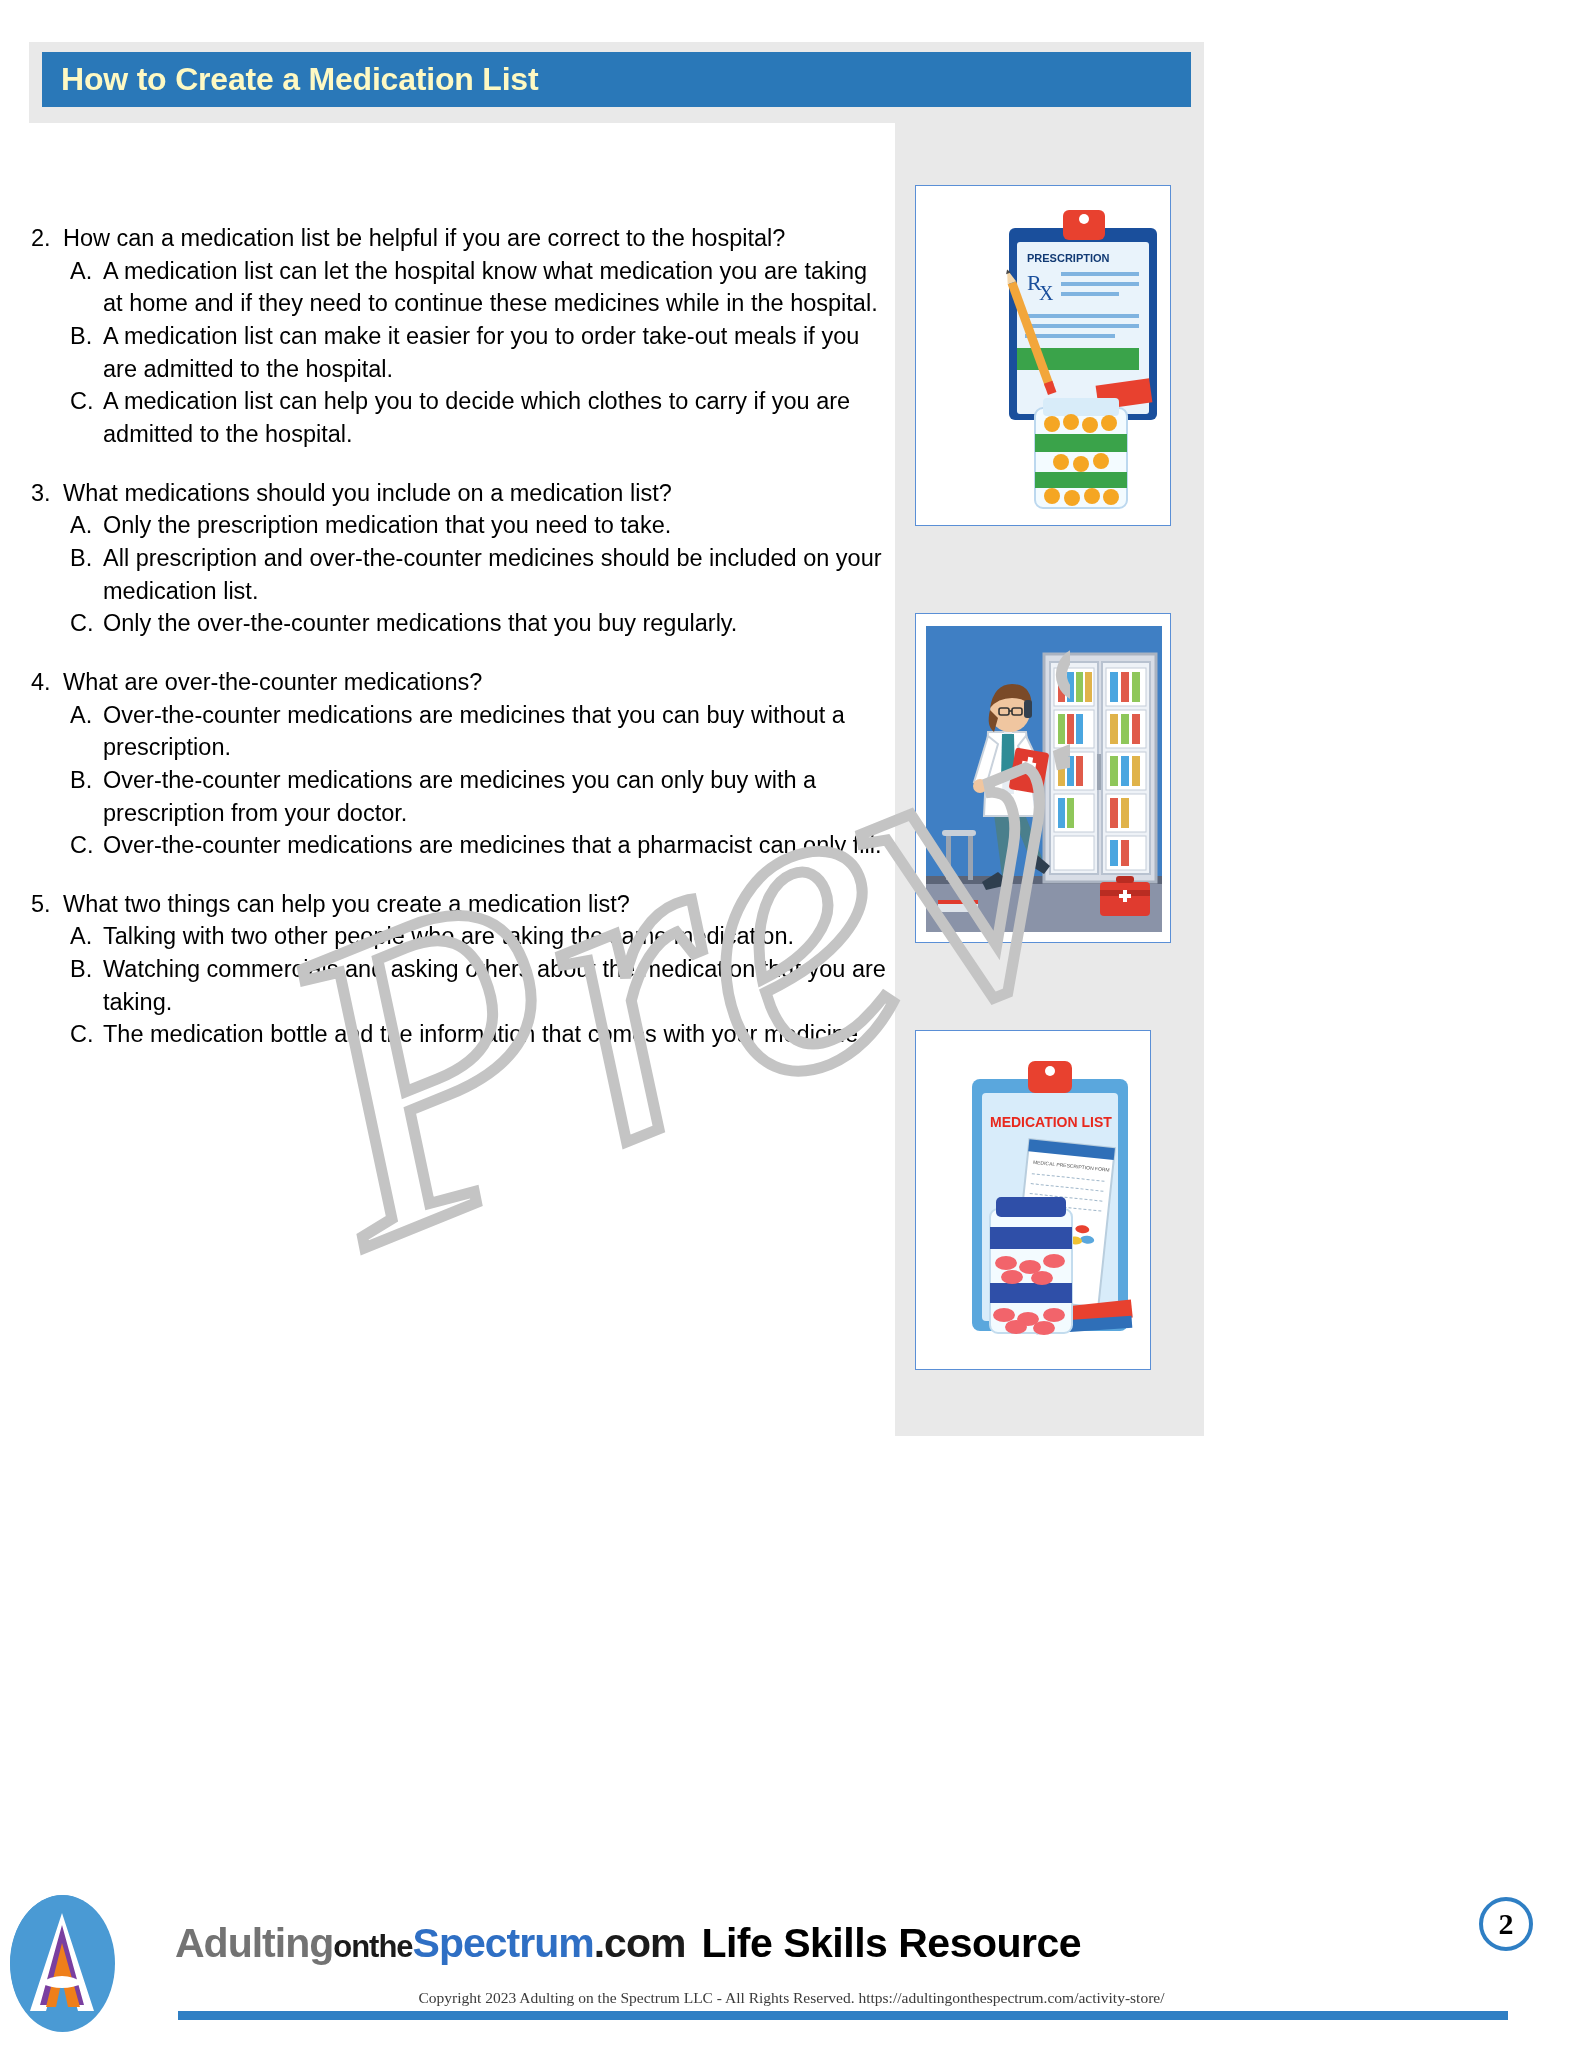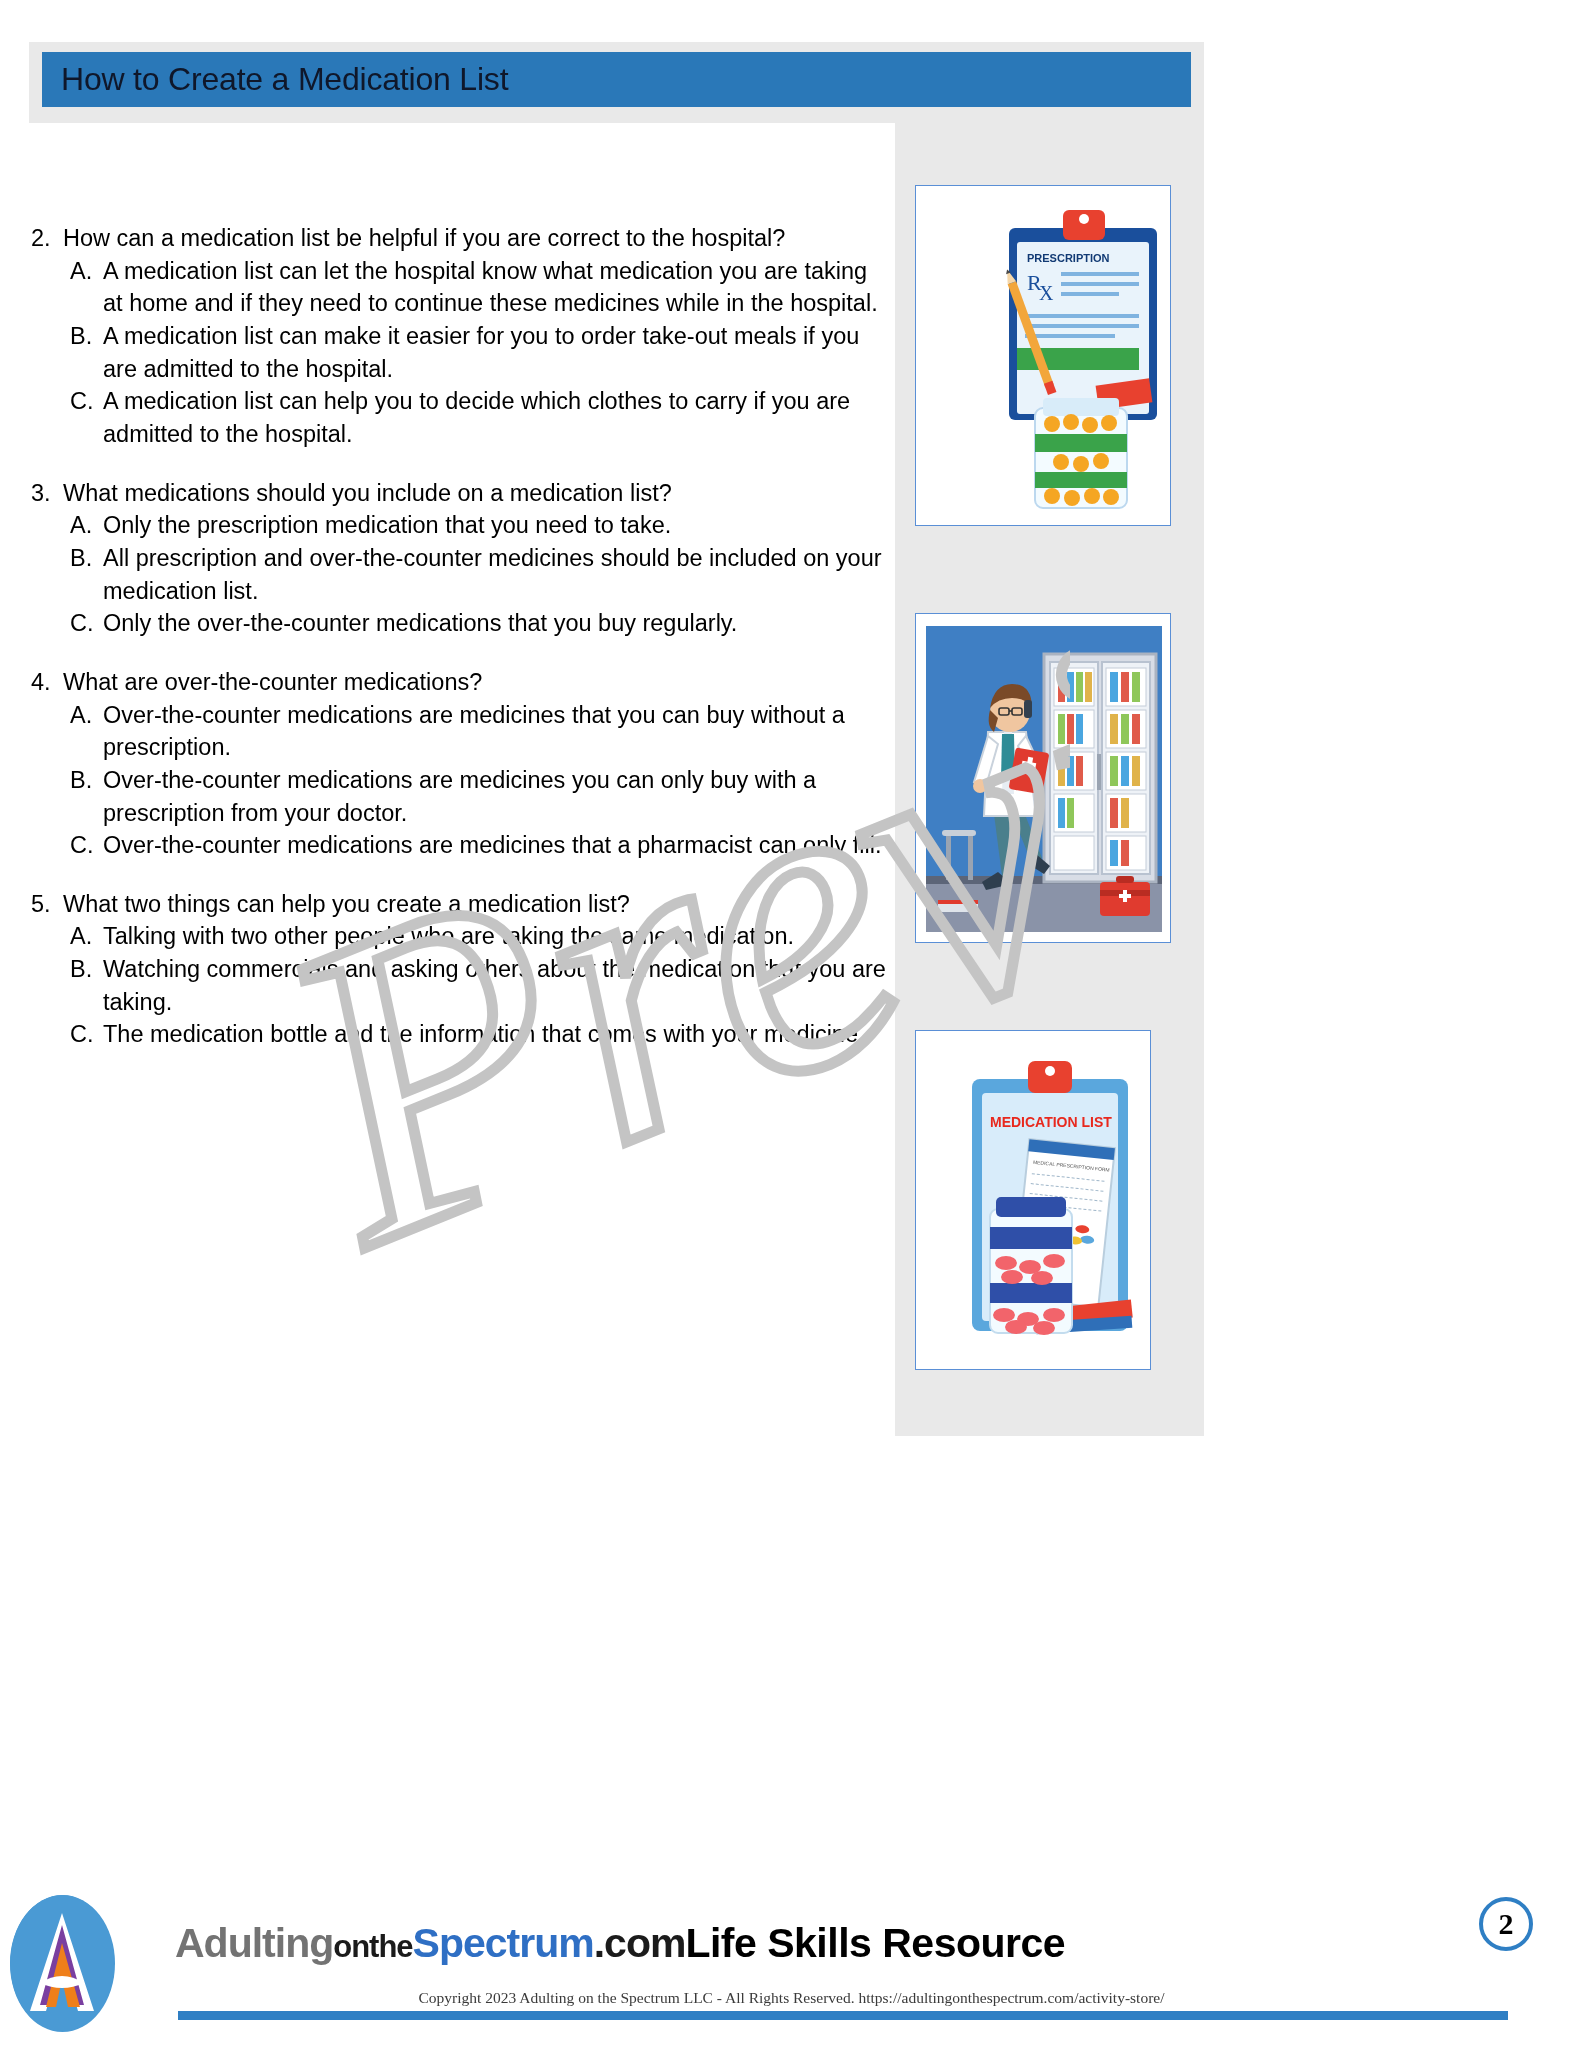--- a/index.html
+++ b/index.html
@@ -40,23 +40,23 @@
     position: absolute;
     left: 42px;
     top: 52px;
     width: 1149px;
     height: 55px;
     background: #2a78b8;
     display: flex;
     align-items: center;
   }
   .title-text {
-    color: #0f172a;
+    color: #fef9c3;
     font-size: 32px;
-    font-weight: normal;
+    font-weight: bold;
     letter-spacing: -0.2px;
     padding-left: 19px;
     white-space: nowrap;
   }
 
   
   .instructions {
     position: absolute;
     left: 31px;
     top: 137px;
@@ -139,21 +139,21 @@
     left: 175px; top: 30px;
     font-size: 41px;
     font-weight: bold;
     white-space: nowrap;
     letter-spacing: -1px;
   }
   .brand .b1 { color: #737373; }
   .brand .b2 { color: #1b1b1b; font-size: 31px; }
   .brand .b3 { color: #2f6fc4; }
   .brand .b4 { color: #1b1b1b; }
-  .brand .b5 { color: #000000; margin-left: 0; letter-spacing: -0.5px; }
+  .brand .b5 { color: #000000; margin-left: 16px; letter-spacing: -0.5px; }
   .brand-rule {
     position: absolute;
     left: 178px; top: 121px;
     width: 1330px; height: 9px;
     background: #2f7fc4;
   }
   .page-badge {
     position: absolute;
     left: 1479px; top: 1897px;
     width: 54px; height: 54px;

